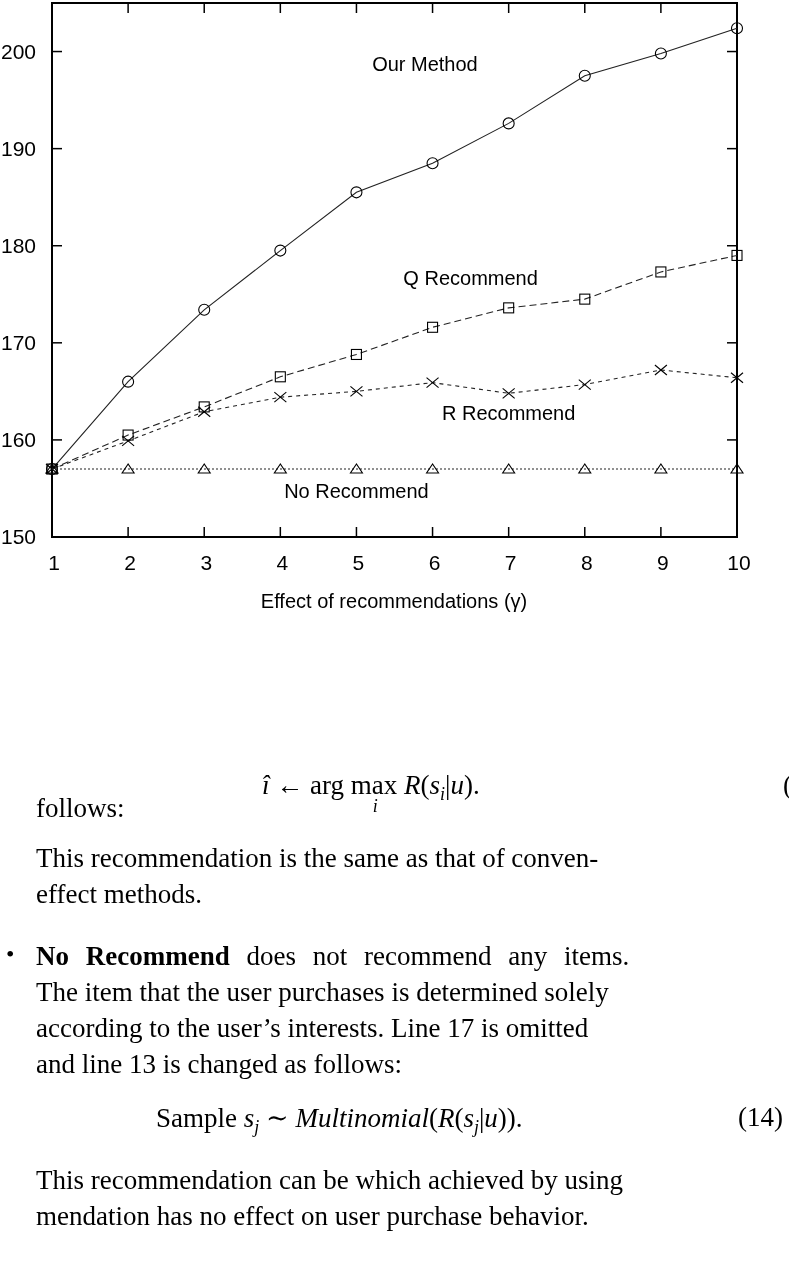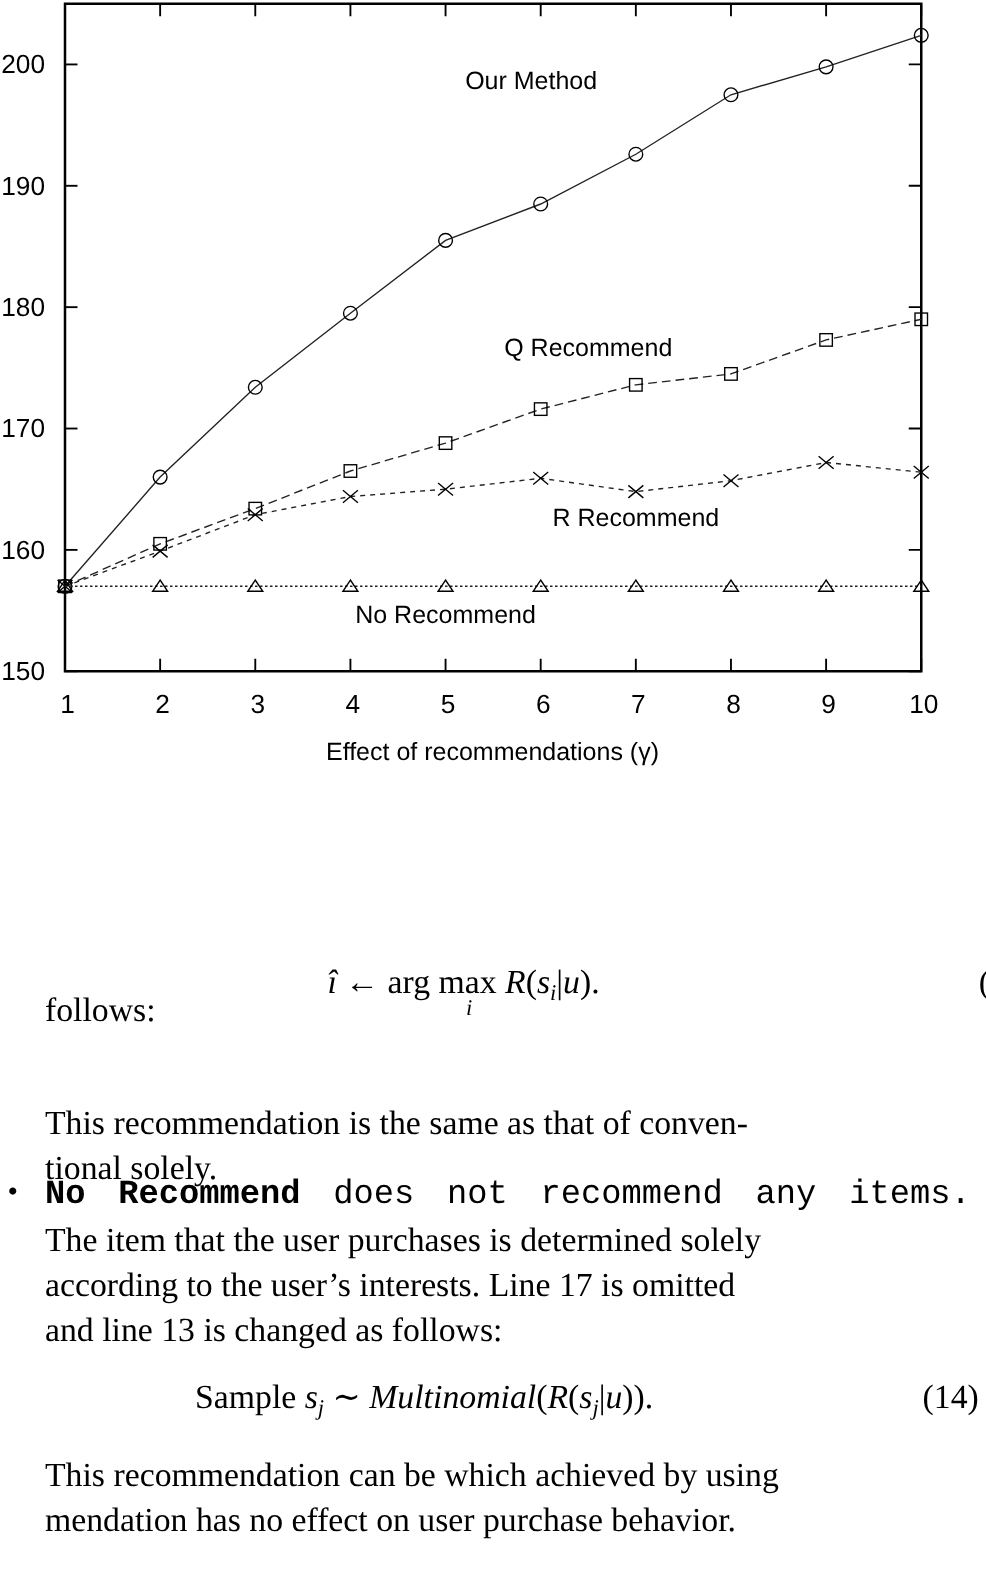--- a/index.html
+++ b/index.html
@@ -144,28 +144,28 @@
   <span>follows:</span>
 </div>
 
 <div class="eq serif" style="top:770px; height:60px;padding-left:45px;">
   <span class="body" style="left:262px; top:0;">
     <i class="m">î</i> ← arg <span style="position:relative; display:inline-block;">max<span style="position:absolute; left:22px; top:26px; font-size:18px; font-style:italic;">i</span></span> <i class="m">R</i>(<i class="m">s</i><span class="sub">i</span>|<i class="m">u</i>).
   </span>
   <span class="num" style="top:0;margin-left:25px;">(13)</span>
 </div>
 
-<div class="text-block serif" style="top:840px;margin-top:40px;">
+<div class="text-block serif" style="top:840px;">
   <div class="justify">This recommendation is the same as that of conven-</div>
-  <div>tional solely.</div>
+  <div>effect methods.</div>
 </div>
 
 <div class="bullet serif" style="top:941px;">•</div>
 <div class="text-block serif" style="top:938px;">
-  <div class="justify" style="word-spacing:10px;font-family:Liberation Mono, monospace;"><b>No Recommend</b><span> does not recommend any items.</span></div>
+  <div class="justify" style="word-spacing:10px;"><b>No Recommend</b><span> does not recommend any items.</span></div>
   <div class="justify">The item that the user purchases is determined solely</div>
   <div class="justify">according to the user’s interests.  Line 17 is omitted</div>
   <div>and line 13 is changed as follows:</div>
 </div>
 
 <div class="eq serif" style="top:1102px; height:40px;">
   <span class="body" style="left:156px; top:0;"><span>Sample </span><i class="m">s</i><span class="sub">j</span> ∼ <i class="m">Multinomial</i>(<i class="m">R</i>(<i class="m">s</i><span class="sub">j</span>|<i class="m">u</i>)).</span>
   <span class="num" style="top:0;">(14)</span>
 </div>
 

